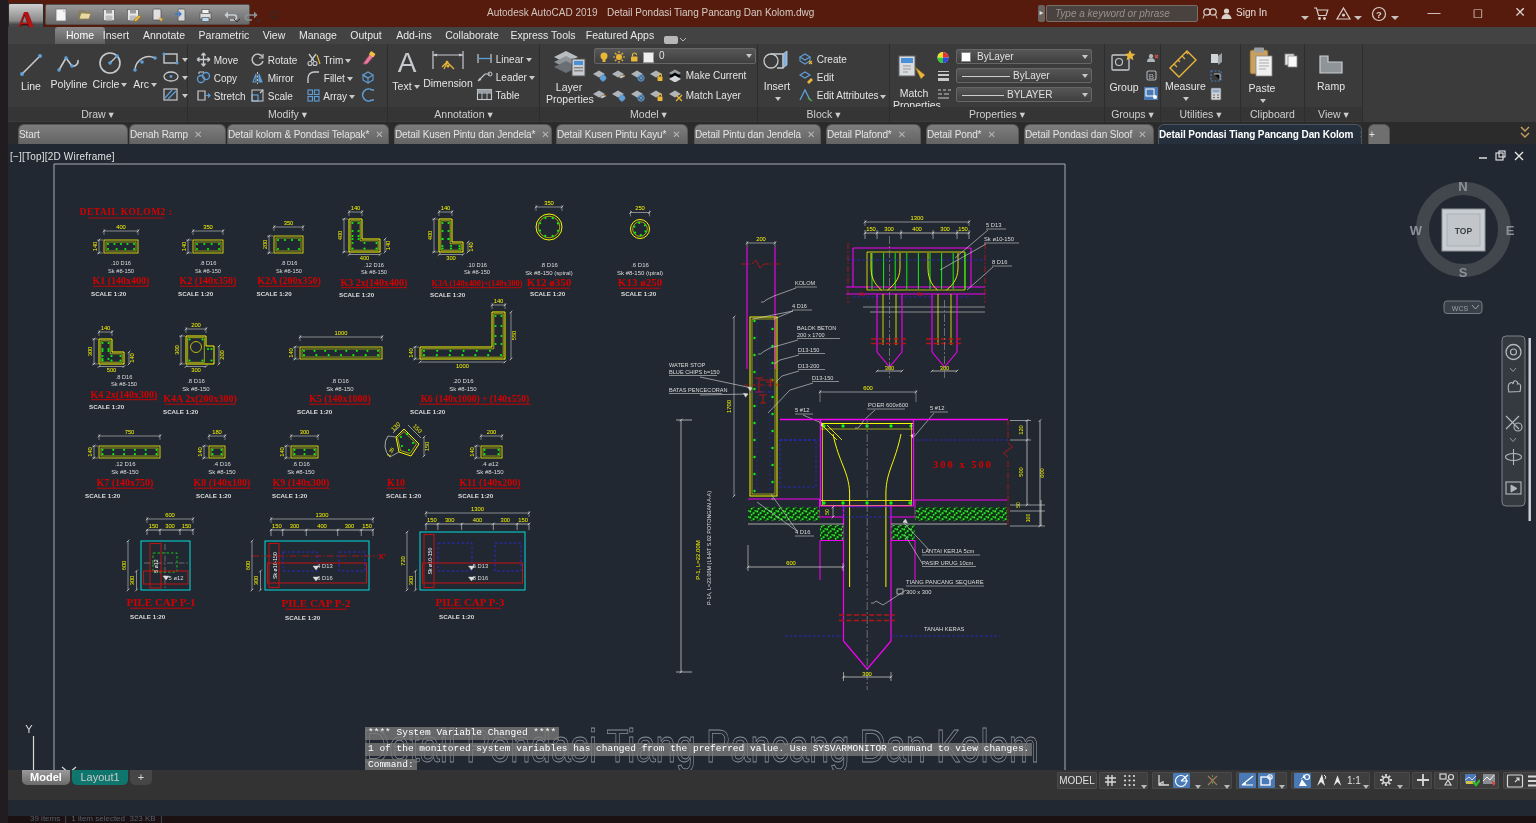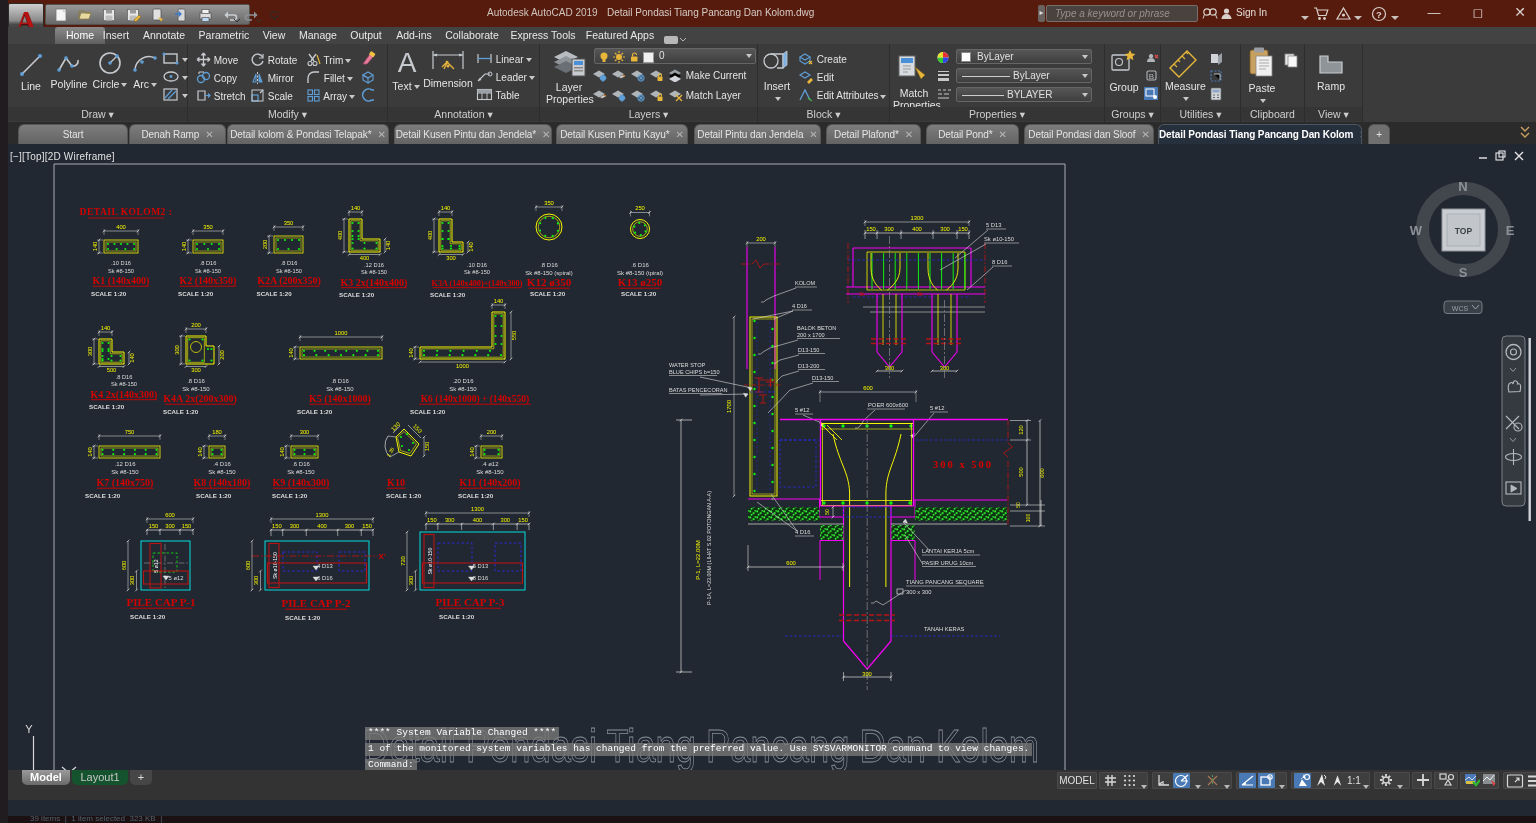--- a/index.html
+++ b/index.html
@@ -17,21 +17,21 @@
 .rtab.active{background:linear-gradient(#8a8a8a,#5f5f5f);border-radius:3px 3px 0 0;color:#fff}
 #ribbon{left:8px;top:44px;width:1528px;height:78px;background:#3b3b3b;z-index:2}
 .panel{position:absolute;top:0;height:78px;border-right:1px solid #2d2d2d}
 .plabel{position:absolute;bottom:1px;left:0;right:0;height:14px;background:#353535;color:#cfcfcf;font-size:10.5px;text-align:center;line-height:14px}
 .bigbtn{position:absolute;text-align:center;color:#e4e4e4;font-size:10.5px}
 .sbtn{position:absolute;color:#e4e4e4;font-size:10px;line-height:13px;white-space:nowrap}
 .caret{display:inline-block;width:0;height:0;border-left:3px solid transparent;border-right:3px solid transparent;border-top:4px solid #c8c8c8;vertical-align:middle;margin-left:2px}
 .combo{position:absolute;background:linear-gradient(#565656,#3f3f3f);border:1px solid #666;border-radius:2px;color:#e0e0e0;font-size:10px}
 .combo .arr{position:absolute;right:3px;top:50%;margin-top:-2px}
 #filetabs{left:8px;top:122px;width:1528px;height:22px;background:#2b2b2b;z-index:2}
-.ftab{position:absolute;top:2px;height:20px;background:linear-gradient(#7d7d7d,#636363);border-radius:6px 6px 0 0;color:#e4e4e4;font-size:10px;line-height:19px;text-align:center;border:1px solid #555;border-bottom:none;white-space:nowrap;overflow:hidden;letter-spacing:-0.1px}
+.ftab{position:absolute;top:2px;height:20px;background:linear-gradient(#7d7d7d,#636363);border-radius:6px 6px 0 0;color:#e4e4e4;font-size:10px;line-height:19px;border:1px solid #555;border-bottom:none;white-space:nowrap;overflow:hidden;letter-spacing:-0.1px}
 .ftab.active{background:#26303c;color:#fff;font-weight:bold;border-color:#4a5562}
 .ftab .x{color:#b8b8b8;font-size:10px;margin-left:6px}
 #vplabel{left:10px;top:151px;font-size:10px;color:#e0e0e0;z-index:2;letter-spacing:0.2px}
 .cmdline{background:rgba(122,122,122,0.78);color:#fff;font-family:"Liberation Mono",monospace;font-size:9.5px;line-height:12.5px;white-space:pre;z-index:3;padding:0 3px}
 #cmdbar{left:316px;top:775px;width:906px;height:20px;z-index:4}
 #cmdgrip{position:absolute;left:0;top:1px;width:46px;height:18px;background:#2f2f2f;border:1px solid #1f1f1f;color:#b8b8b8}
 #cmdinput{position:absolute;left:46px;top:0;width:860px;height:20px;background:#c7c7c7;border:1px solid #9a9a9a;color:#5a5a5a;font-style:italic;font-size:11.5px;line-height:18px}
 #bottombar{left:8px;top:770px;width:1528px;height:30px;background:#333333;z-index:4}
 .mtab{position:absolute;top:0;height:15px;font-size:11px;text-align:center;border-radius:0 0 5px 5px}
 .sbgrp{position:absolute;top:1.5px;height:17.5px;background:#3e3e3e;border:1px solid #4a4a4a;border-radius:1px}
@@ -1349,21 +1349,21 @@
             </svg></span></div>
         <div class="sbtn" style="left:109px;top:44px"><span style="display:inline-block;vertical-align:middle"><svg width="15" height="14" viewBox="0 0 15 14">
               <path d="M1,6 l6,-3.5 6,3.5 -6,3.5 z" fill="#b0b5ba"></path>
               <rect x="8.5" y="8.5" width="5" height="4.5" rx="0.8" fill="#e8b73a"></rect>
               <path d="M9.5,8.5 v-1.2 a1.5,1.5 0 0 1 3,0 v1.2" stroke="#e8b73a" stroke-width="1.1" fill="none"></path>
             </svg></span></div>
         <div class="sbtn" style="left:128px;top:44px"><span style="display:inline-block;vertical-align:middle"><svg width="15" height="14" viewBox="0 0 15 14">
               <path d="M1,6 l6,-3.5 6,3.5 -6,3.5 z" fill="#b0b5ba"></path>
               <path d="M8,13 l6,-6 m-6,0 l6,6" stroke="#e8b73a" stroke-width="1.3"></path>
             </svg></span> Match Layer</div>
-        <div class="plabel">Layers ▾</div>
+        <div class="plabel">Model ▾</div>
       </div>
       <div class="panel" style="left:750px;width:132px">
         <div class="bigbtn" style="left:2px;top:4px;width:34px"><svg width="30" height="30" viewBox="0 0 30 30">
             <circle cx="9" cy="13" r="7" stroke="#c6cacf" stroke-width="1.3" fill="none"></circle>
             <path d="M9,6 h12 v14 h-6" stroke="#c6cacf" stroke-width="1.3" fill="none"></path>
             <path d="M21,6 l4,-3 v14 l-4,3 z" fill="#7fb2e0" stroke="#c6cacf" stroke-width="0.8"></path>
           </svg><br><span style="line-height:11px">Insert<span class="caret"></span></span></div>
         <div class="sbtn" style="left:40px;top:8px"><span style="display:inline-block;vertical-align:middle"><svg width="16" height="14" viewBox="0 0 16 14">
               <path d="M2,5 l5,-3 5,3 -5,3 z" fill="none" stroke="#5f9fd8" stroke-width="1.1"></path>
               <path d="M2,5 v4 l5,3 5,-3 V5" fill="none" stroke="#5f9fd8" stroke-width="1.1"></path>
@@ -1516,21 +1516,21 @@
  <div id="cmdinput">
    <span style="position:absolute;left:5px;top:3px;width:17px;height:13px;background:#4a4a4a;border-radius:2px;color:#ddd;font-style:normal;font-size:9px;text-align:center;line-height:13px">▸_</span>
    <span style="position:absolute;left:26px;top:8px;width:0;height:0;border-left:3.5px solid transparent;border-right:3.5px solid transparent;border-top:4.5px solid #555"></span>
    <span style="position:absolute;left:38px">Type a command</span>
    <span style="position:absolute;right:8px;top:3px;font-style:normal;color:#222;font-size:9px">▲</span>
  </div>
 </div>
 
 <div id="bottombar" class="abs">
  <div class="mtab" style="left:14px;width:48px;background:linear-gradient(#9a9a9a,#6a6a6a);color:#fff;font-weight:bold;line-height:15px">Model</div>
- <div class="mtab" style="left:64px;width:56px;background:#14532d;color:#c8c8c8;line-height:15px">Layout1</div>
+ <div class="mtab" style="left:64px;width:56px;background:#0f766e;color:#c8c8c8;line-height:15px">Layout1</div>
  <div class="mtab" style="left:122px;width:22px;background:#464646;color:#ddd;line-height:14px">+</div>
  <div class="sbgrp" style="left:1049px;width:40px"></div>
       <div class="sbgrp" style="left:1091px;width:49px"></div>
       <div class="sbgrp" style="left:1144px;width:80px"></div>
       <div class="sbgrp" style="left:1228px;width:51px"></div>
       <div class="sbgrp" style="left:1283px;width:79px"></div>
       <div class="sbgrp" style="left:1366px;width:36px"></div>
       <div class="sbgrp" style="left:1404px;width:20px"></div>
       <div class="sbgrp" style="left:1426px;width:24px"></div>
       <div class="sbgrp" style="left:1452px;width:39px"></div>

